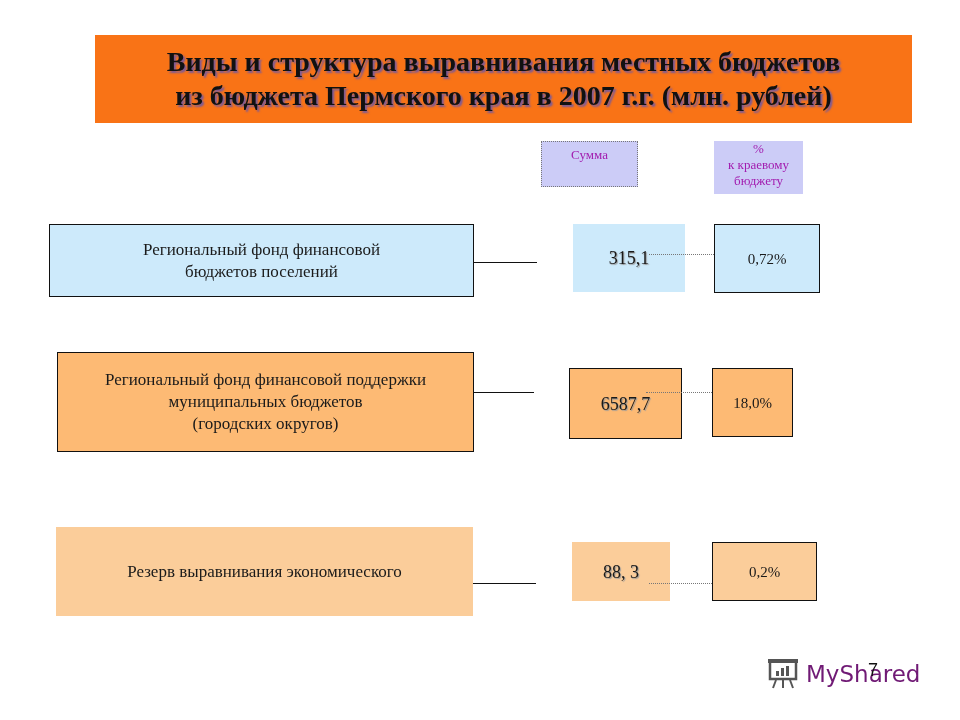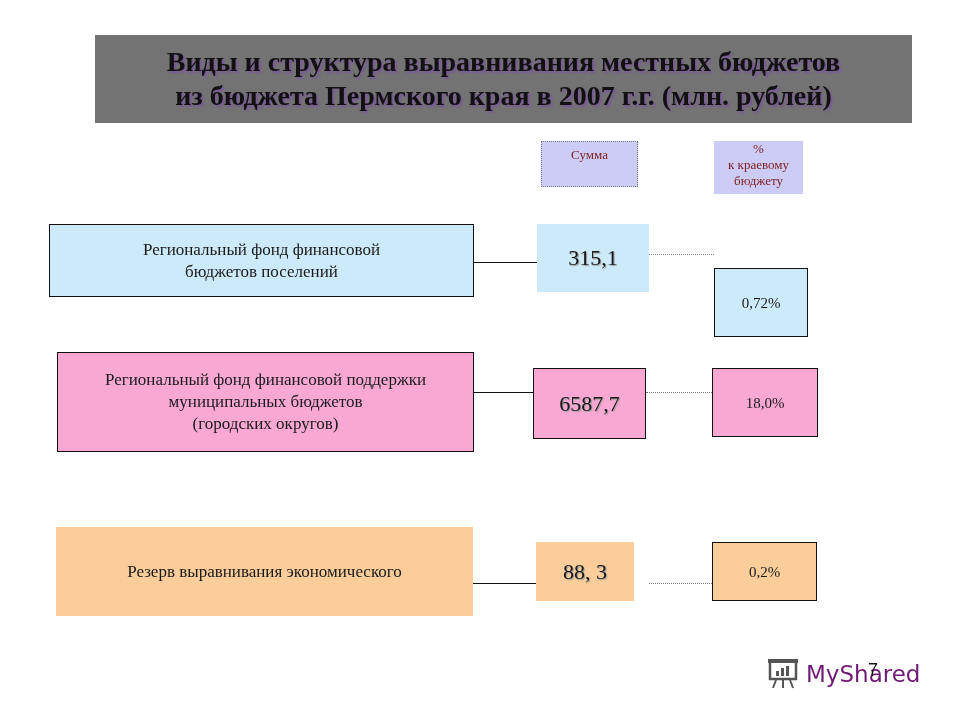--- a/index.html
+++ b/index.html
@@ -1,32 +1,32 @@
 <!DOCTYPE html>
 <html><head>
 <meta charset="utf-8">
 <style>
   html, body { margin:0; padding:0; }
   body { width:960px; height:720px; background:#ffffff; position:relative; overflow:hidden;
          font-family:"Liberation Serif", "DejaVu Serif", serif; color:#1a1a1a; }
   .abs { position:absolute; box-sizing:border-box; }
-  .title { left:95px; top:35px; width:817px; height:88px; background:#737373;
+  .title { left:95px; top:35px; width:817px; height:88px; background:#f97316;
            display:flex; flex-direction:column; align-items:center; justify-content:center;
            font-weight:bold; font-size:28px; line-height:34px; color:#111;
            text-shadow:2px 2px 2px #7a5a99; }
-  .hdr { font-size:13px; text-align:center; color:#7f1d1d; line-height:16px; }
+  .hdr { font-size:13px; text-align:center; color:#a21caf; line-height:16px; }
   .hdr-sum { left:541px; top:141px; width:97px; height:46px; background:#ccccf7; border:1px dotted #777; padding-top:5px; }
   .hdr-pct { left:714px; top:141px; width:89px; height:53px; background:#ccccf7; padding-top:0px; }
   .box { display:flex; flex-direction:column; align-items:center; justify-content:center; text-align:center;
          font-size:17px; line-height:22px; }
   .bdr { border:1px solid #111; }
   .blue { background:#cdeafb; }
-  .yellow { background:#f9a8d4; }
+  .yellow { background:#fdba74; }
   .peach { background:#fbcd9a; }
-  .val { font-size:22px; text-shadow:1px 1px 1px #999; }
+  .val { font-size:18px; text-shadow:1px 1px 1px #999;margin-left:36px; }
   .pct { font-size:15px; }
   .hline { height:0; border-top:1px solid #111; }
   .dline { height:0; border-top:1px dotted #777; }
   .logo { left:766px; top:656px; width:170px; height:36px; display:flex; align-items:center; gap:6px;
           font-family:"DejaVu Sans", sans-serif; font-size:23px; color:#701a75; }
   .pageno { left:868px; top:660px; font-family:"Liberation Sans", sans-serif; font-size:18px; color:#111; }
 </style>
 </head>
 <body>
 
@@ -46,35 +46,35 @@
 
 <div class="abs box bdr blue" style="left:49px;top:224px;width:425px;height:73px;">
   <div>Региональный фонд финансовой</div>
   <div>бюджетов поселений</div>
 </div>
 <div class="abs hline" style="left:474px;top:262px;width:63px;"></div>
 <div class="abs box blue val" style="left:537px;top:224px;width:112px;height:68px;">
   <span>315,1</span>
 </div>
 <div class="abs dline" style="left:649px;top:254px;width:65px;"></div>
-<div class="abs box bdr blue pct" style="left:714px;top:224px;width:94px;height:69px;margin-top:44px;">
+<div class="abs box bdr blue pct" style="left:714px;top:224px;width:106px;height:69px;">
   <span>0,72%</span>
 </div>
 
 <div class="abs box bdr yellow" style="left:57px;top:352px;width:417px;height:100px;">
   <div>Региональный фонд финансовой поддержки</div>
   <div>муниципальных бюджетов</div>
   <div>(городских округов)</div>
 </div>
 <div class="abs hline" style="left:474px;top:392px;width:60px;"></div>
 <div class="abs box bdr yellow val" style="left:533px;top:368px;width:113px;height:71px;">
   <span>6587,7</span>
 </div>
 <div class="abs dline" style="left:646px;top:392px;width:66px;"></div>
-<div class="abs box bdr yellow pct" style="left:712px;top:368px;width:106px;height:69px;">
+<div class="abs box bdr yellow pct" style="left:712px;top:368px;width:81px;height:69px;">
   <span>18,0%</span>
 </div>
 
 <div class="abs box peach" style="left:56px;top:527px;width:417px;height:89px;">
   <div>Резерв выравнивания экономического</div>
 </div>
 <div class="abs hline" style="left:473px;top:583px;width:63px;"></div>
 <div class="abs box peach val" style="left:536px;top:542px;width:98px;height:59px;">
   <span>88, 3</span>
 </div>

